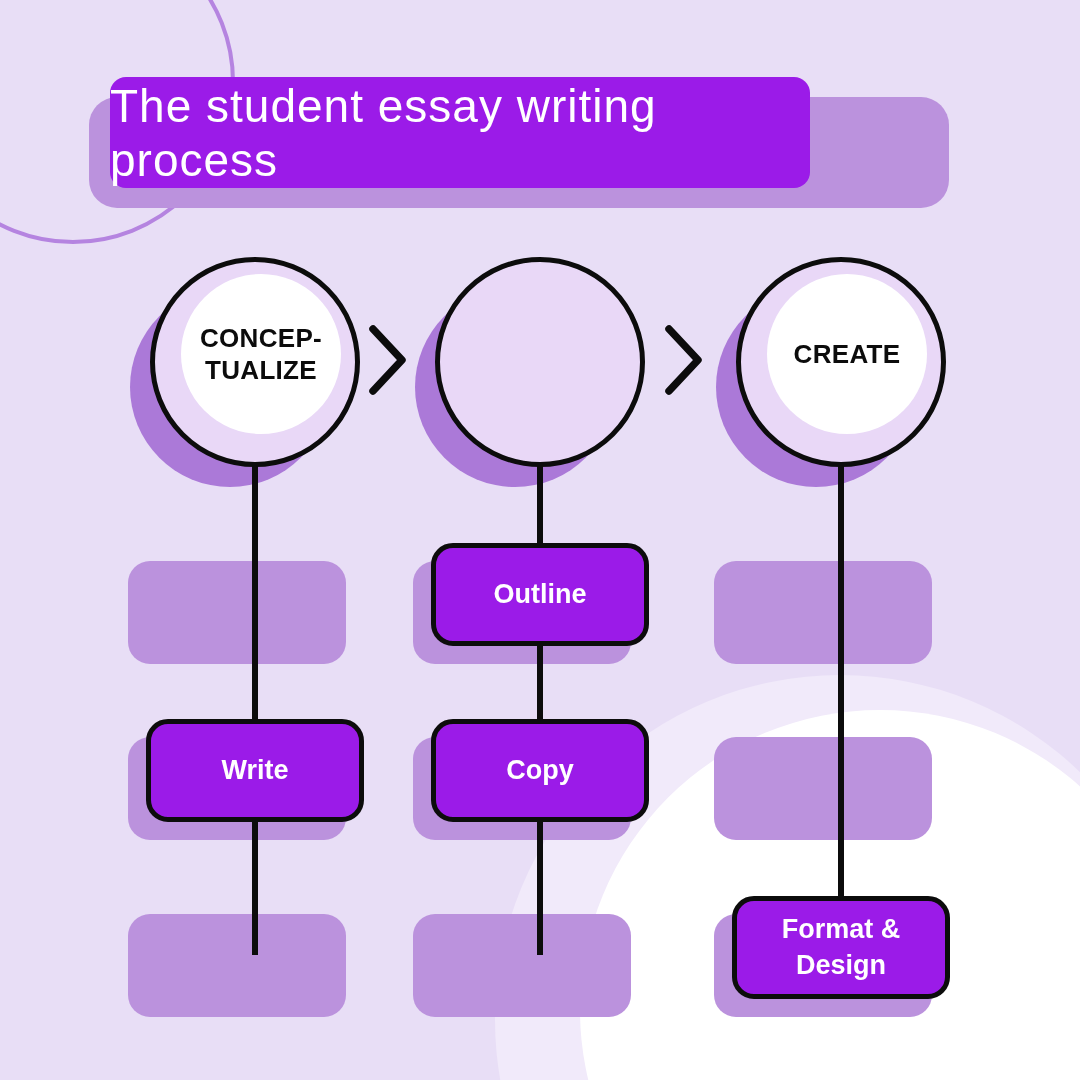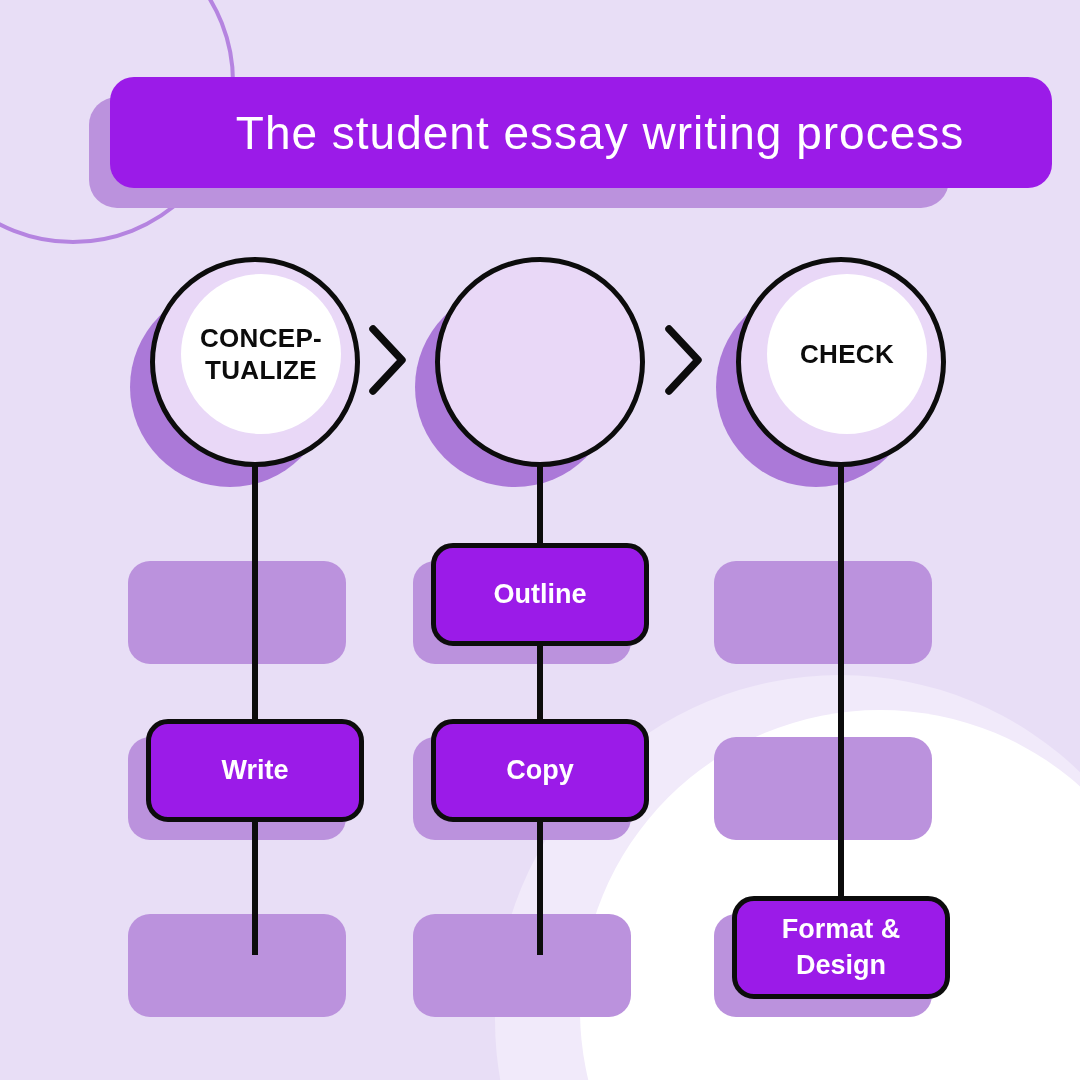--- a/index.html
+++ b/index.html
@@ -31,23 +31,23 @@
   .blob-white{
     position:absolute;left:580px;top:710px;width:600px;height:600px;
     border-radius:50%;background:var(--white);z-index:0;
   }
   
   .title-shadow{
     position:absolute;left:89px;top:97px;width:860px;height:111px;
     border-radius:28px;background:var(--box-shadow-c);z-index:1;
   }
   .title-banner{
-    position:absolute;left:110px;top:77px;width:904px;height:111px;
-    border-radius:24px;background:var(--purple);z-index:2;
-    display:flex;align-items:center;justify-content:center;padding-left:38px;
+    position:absolute;left:110px;top:77px;width:700px;height:111px;
+    border-radius:16px;background:var(--purple);z-index:2;
+    display:flex;align-items:center;justify-content:center;
   }
   .title-text{
     color:var(--white);font-size:46px;font-weight:500;letter-spacing:1px;
   }
   
   .chev{position:absolute;top:322px;z-index:1;}
   .chev-1{left:366px;}
   .chev-2{left:662px;}
   
   .col{position:absolute;top:0;width:260px;height:1080px;z-index:1;}
@@ -142,21 +142,21 @@
 
   </div>
   <div class="step-shadow sh2"></div>
 </div>
 
 <div class="col col-3">
   <div class="connector"></div>
   <div class="circle-shadow"></div>
   <div class="stage-circle"></div>
   <div class="stage-inner">
-    <span class="stage-line">CHECK</span>
+    <span class="stage-line">CREATE</span>
 
   </div>
   <div class="step-shadow sh0"></div>
   <div class="step-shadow sh1"></div>
   <div class="step-shadow sh2"></div>
   <div class="step-box t2">
     <span class="step-line">Format &amp;</span>
     <span class="step-line">Design</span>
   </div>
 </div>

